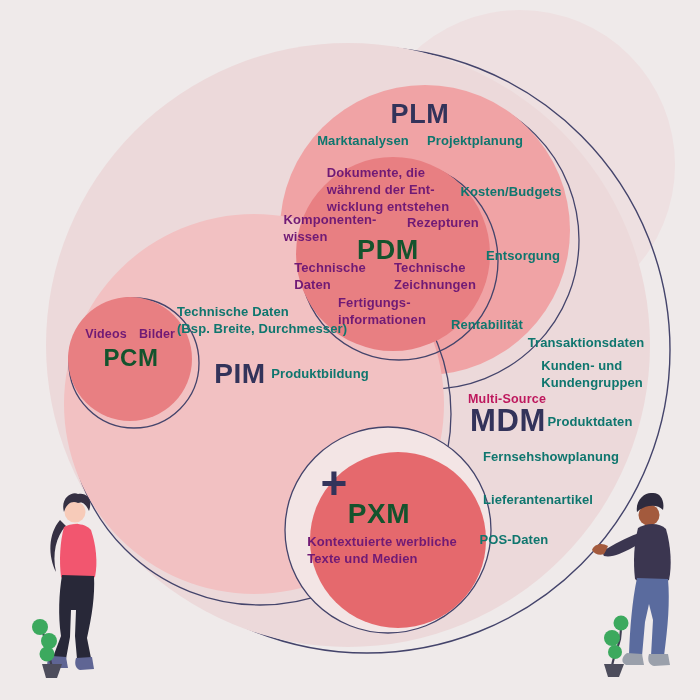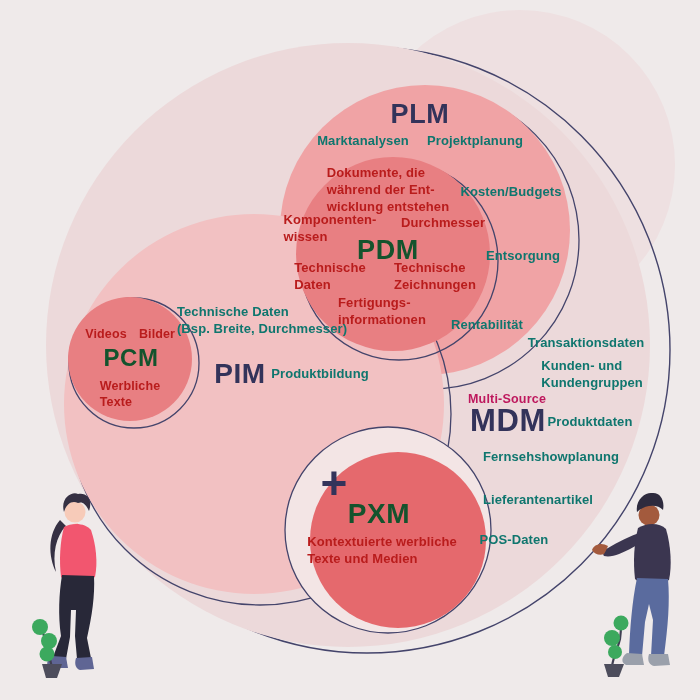--- a/index.html
+++ b/index.html
@@ -8,21 +8,21 @@
     background:#efeaea; overflow:hidden;
     font-family:"Liberation Sans", sans-serif;
   }
   .stage svg { position:absolute; left:0; top:0; }
   .labels { position:absolute; left:0; top:0; width:700px; height:700px; }
   .lbl {
     position:absolute; transform:translate(-50%,-50%);
     white-space:pre-line; text-align:left; line-height:1.3; letter-spacing:.1px;
   }
   .n { color:#0f766e; font-size:13px; font-weight:600; }
-  .w { color:#b91c1c; font-size:13px; font-weight:600; }
+  .w { color:#701a75; font-size:13px; font-weight:600; }
   .title { font-weight:700; letter-spacing:.6px; line-height:1; }
   .tnavy { color:#33335a; }
   .twhite { color:#14532d; }
   .eyebrow { font-size:12.5px; font-weight:700; color:#be185d; letter-spacing:.2px; }
   .plus { font-size:46px; font-weight:700; color:#33335a; line-height:1; }
 </style>
 </head>
 <body>
 
 <div class="stage">
@@ -96,39 +96,37 @@
     <div class="lbl n" style="left:475px;top:141px">Projektplanung</div>
     <div class="lbl n" style="left:511px;top:192px">Kosten/Budgets</div>
     <div class="lbl n" style="left:523px;top:256px">Entsorgung</div>
     <div class="lbl n" style="left:487px;top:325px">Rentabilität</div>
 
     <div class="lbl w" style="left:388px;top:190px">Dokumente, die
 während der Ent-
 wicklung entstehen</div>
     <div class="lbl w" style="left:330px;top:229px">Komponenten-
 wissen</div>
-    <div class="lbl w" style="left:443px;top:223px">Durchmesser</div>
+    <div class="lbl w" style="left:443px;top:223px">Rezepturen</div>
     <div class="lbl title twhite" style="left:388px;top:250px;font-size:27px">PDM</div>
     <div class="lbl w" style="left:330px;top:277px">Technische
 Daten</div>
     <div class="lbl w" style="left:435px;top:277px">Technische
 Zeichnungen</div>
     <div class="lbl w" style="left:382px;top:312px">Fertigungs-
 informationen</div>
 
     <div class="lbl n" style="left:262px;top:321px">Technische Daten
 (Bsp. Breite, Durchmesser)</div>
     <div class="lbl title tnavy" style="left:240px;top:374px;font-size:28px">PIM</div>
     <div class="lbl n" style="left:320px;top:374px">Produktbildung</div>
 
     <div class="lbl w" style="left:106px;top:334px;font-size:12.5px">Videos</div>
     <div class="lbl w" style="left:157px;top:334px;font-size:12.5px">Bilder</div>
     <div class="lbl title twhite" style="left:131px;top:358px;font-size:24px">PCM</div>
-    <div class="lbl w" style="left:130px;top:394px;font-size:12.5px">Werbliche
-Texte</div>
 
     <div class="lbl plus" style="left:334px;top:483px">+</div>
     <div class="lbl title twhite" style="left:379px;top:514px;font-size:28px">PXM</div>
     <div class="lbl w" style="left:382px;top:551px">Kontextuierte werbliche
 Texte und Medien</div>
 
     <div class="lbl n" style="left:586px;top:343px">Transaktionsdaten</div>
     <div class="lbl n" style="left:592px;top:375px">Kunden- und
 Kundengruppen</div>
     <div class="lbl eyebrow" style="left:507px;top:399px">Multi-Source</div>

